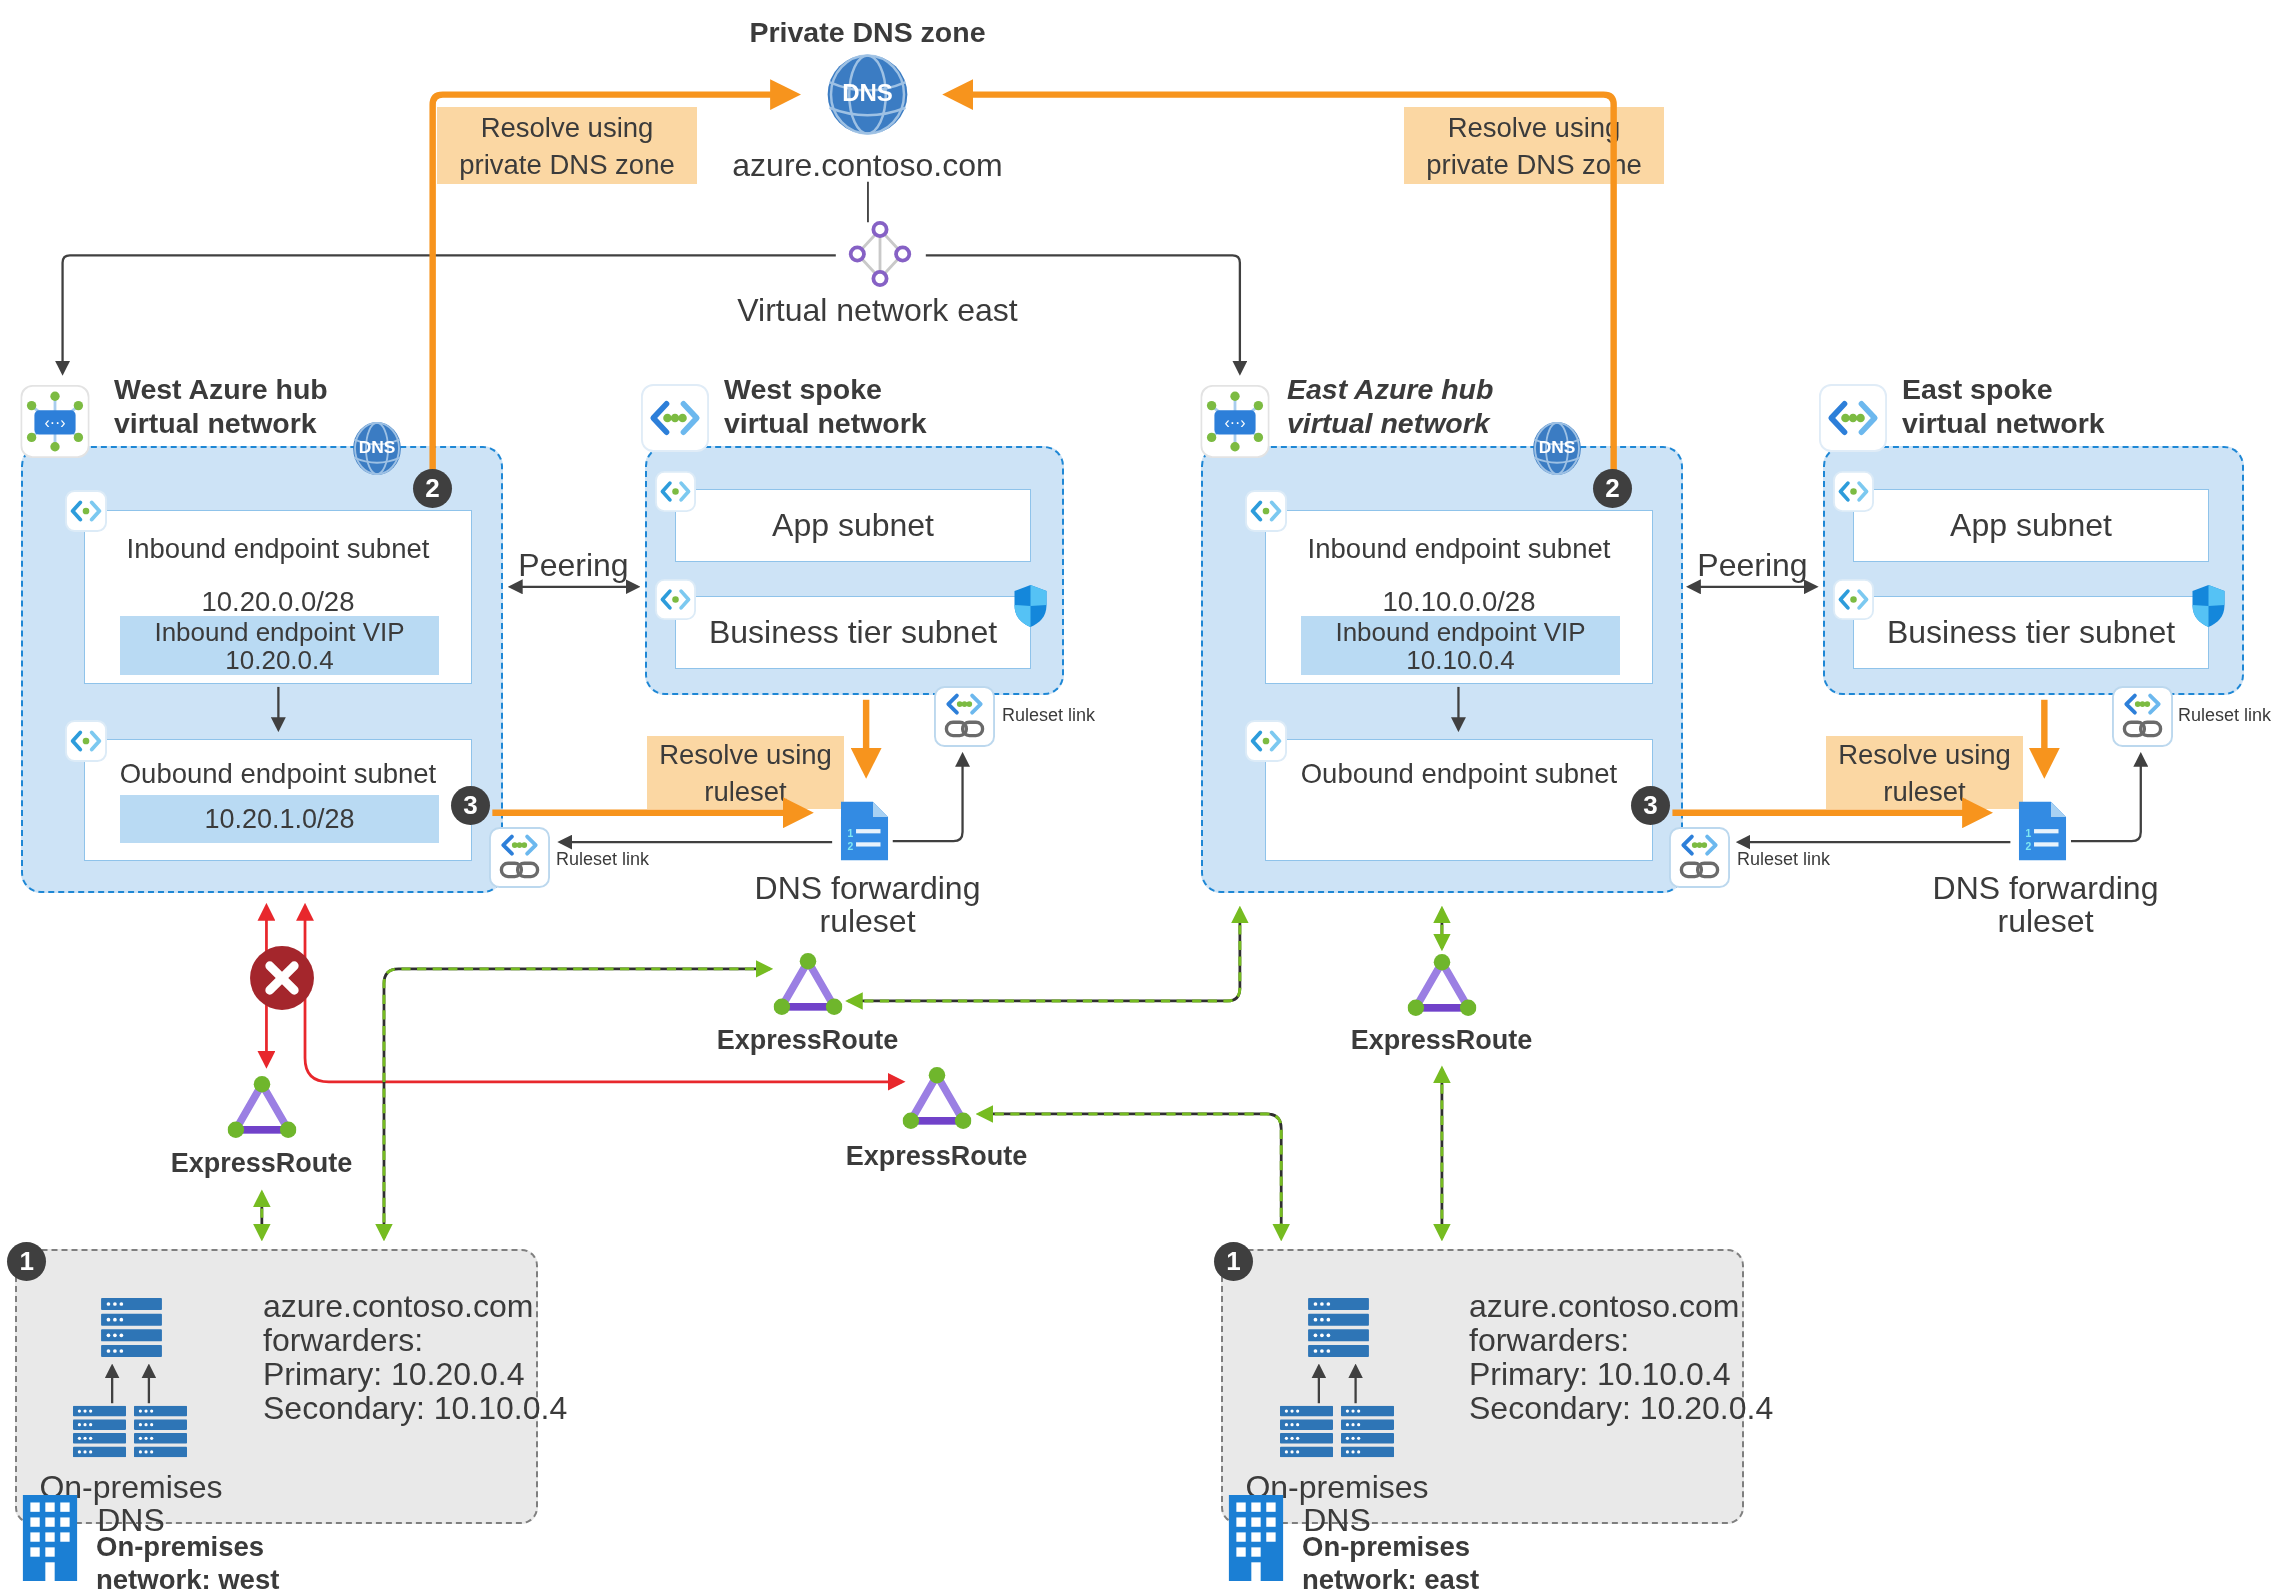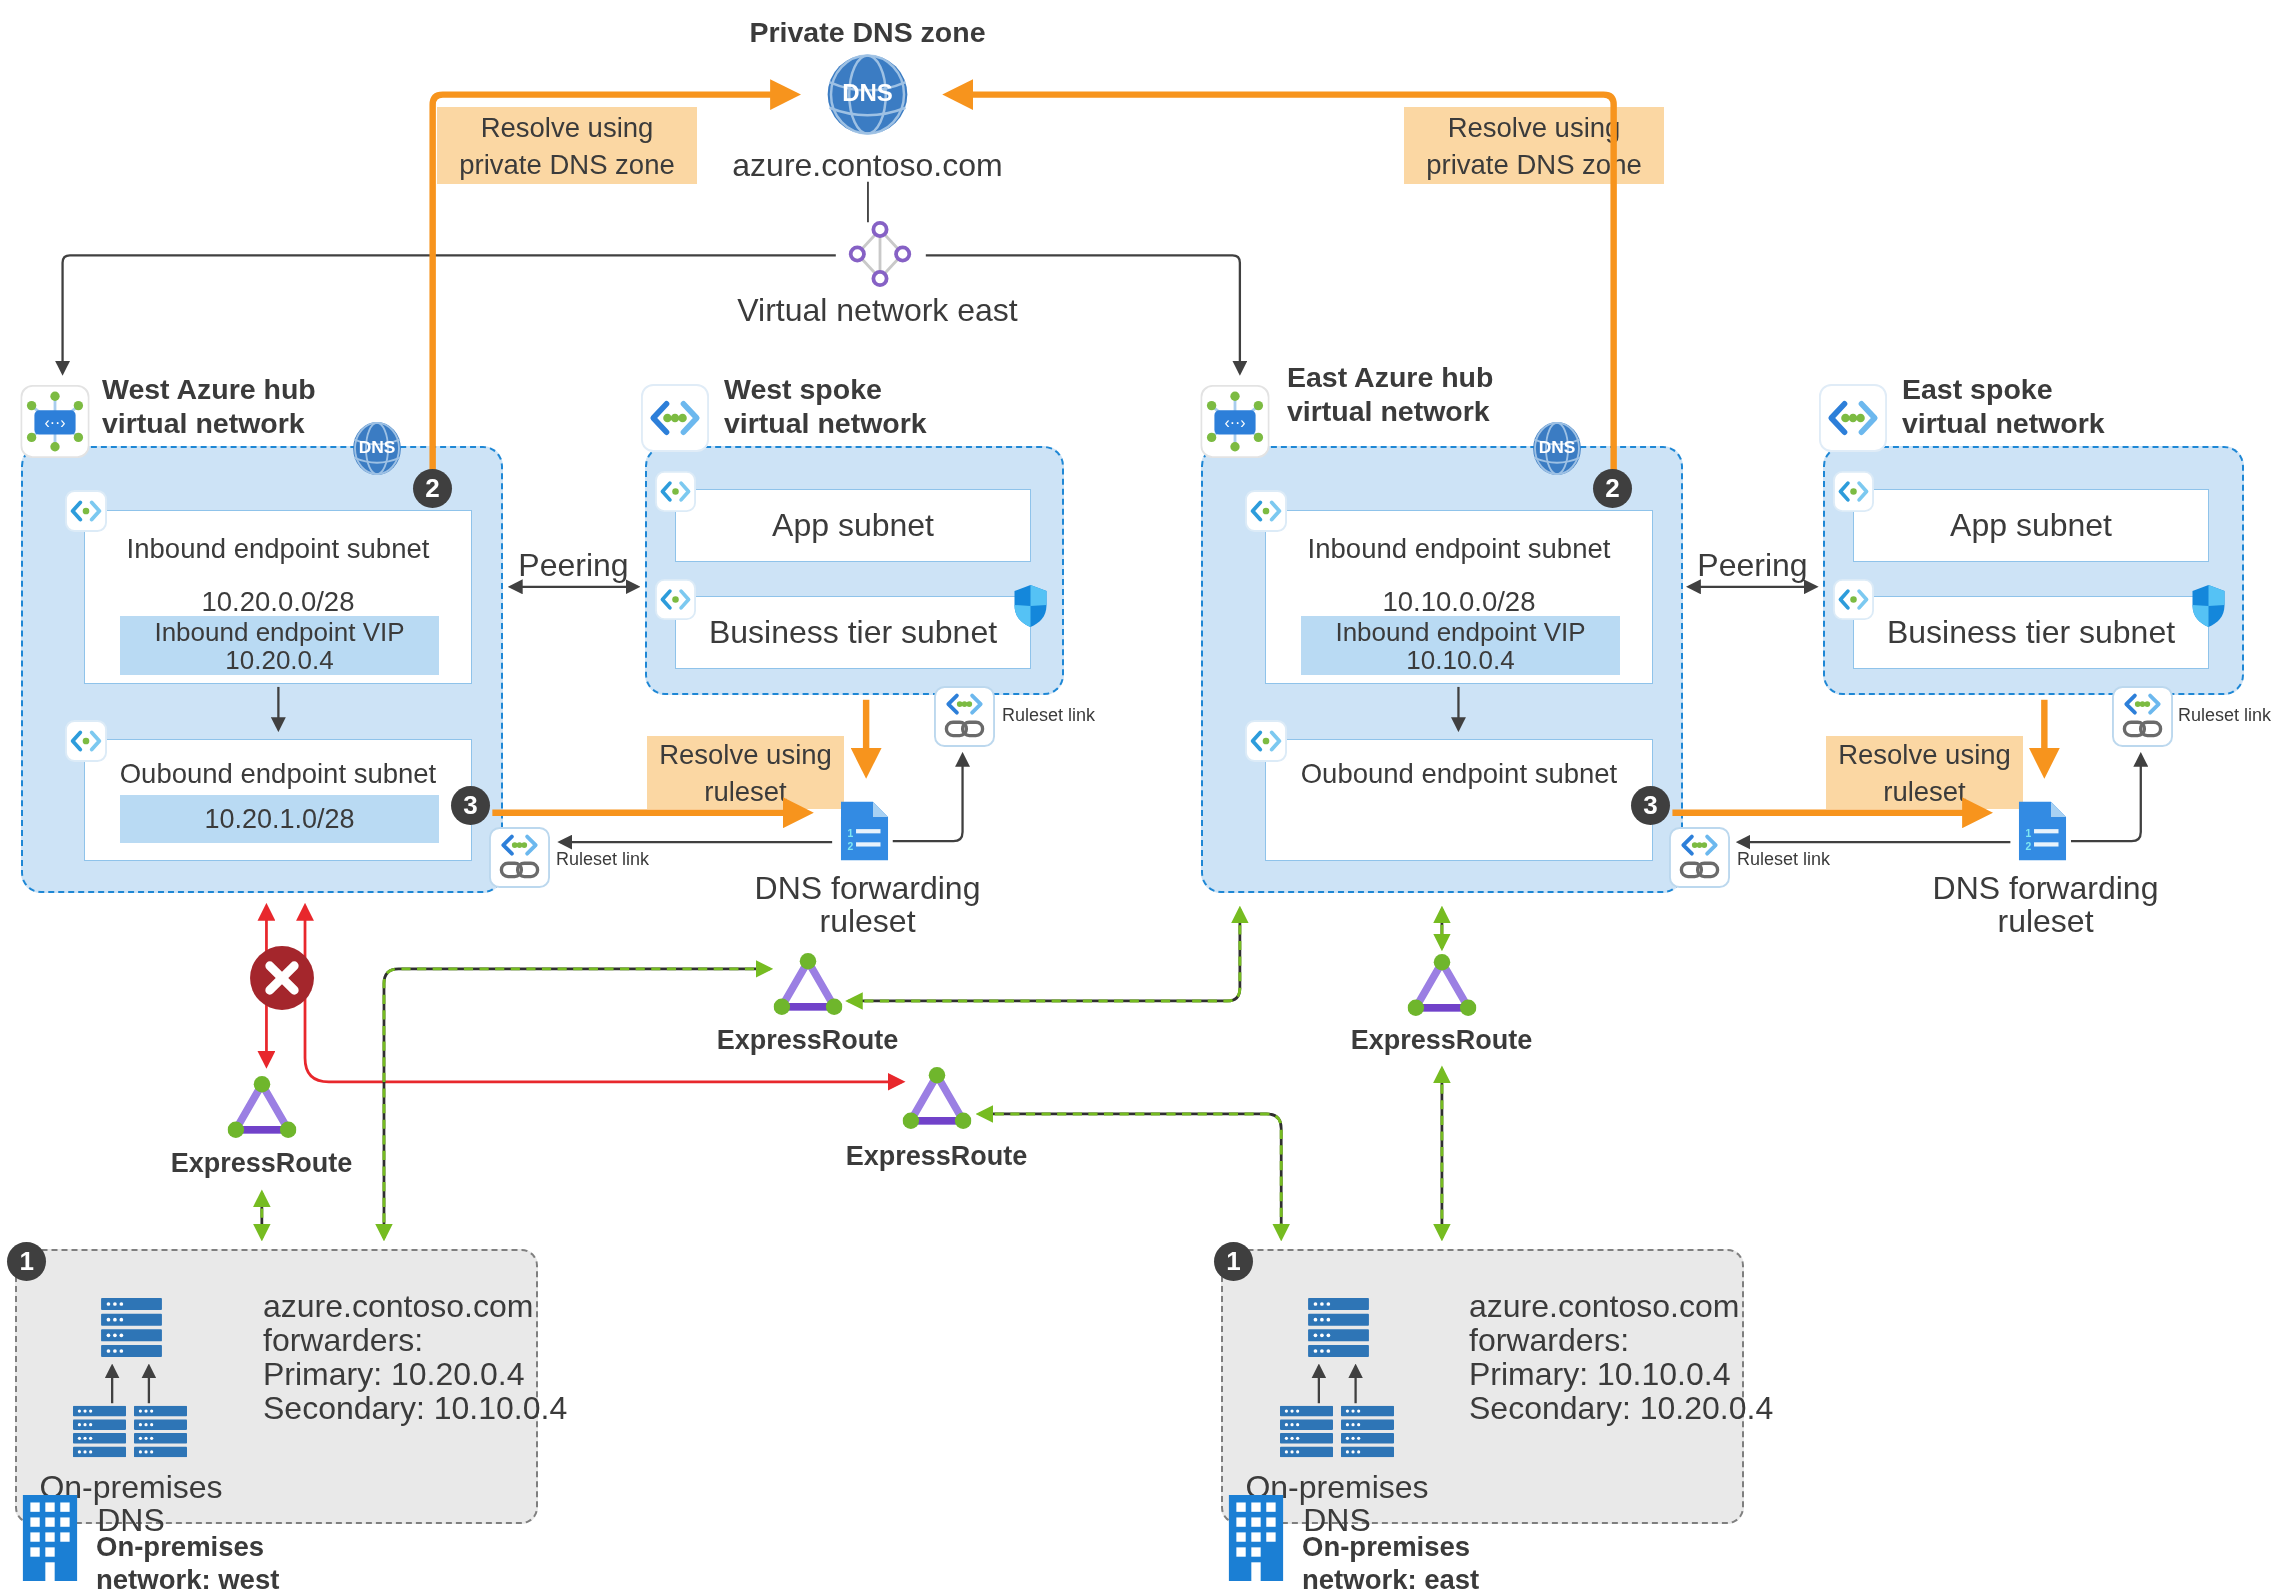--- a/index.html
+++ b/index.html
@@ -318,21 +318,21 @@
         <use href="#sym-vnetlinks"></use>
       </svg>
   </div>
   <div class="abs t30 tc z5" style="left:694px;top:292px;width:367px;">Virtual network east</div>
 
   <div class="abs z5" style="left:20px;top:385px;width:70px;height:73px;">
     <svg width="70" height="73" viewBox="0 0 76 80">
         <use href="#sym-hubvnet"></use>
       </svg>
   </div>
-  <div class="abs title z5" style="left:102px;top:372px;">
+  <div class="abs title z5" style="left:114px;top:372px;">
     <div>West Azure hub</div>
     <div>virtual network</div>
   </div>
   <div class="abs z5" style="left:352px;top:421px;width:50px;height:55px;">
     <svg width="50" height="55" viewBox="0 0 54 60">
         <ellipse cx="27" cy="30" rx="26" ry="29" fill="#3b7cc3"></ellipse>
       <g fill="none" stroke="#a9c9e8" stroke-width="2" opacity="0.9">
         <ellipse cx="27" cy="30" rx="12" ry="28"></ellipse>
           <ellipse cx="27" cy="30" rx="24" ry="28"></ellipse>
         <path d="M2,20 Q27,31 52,20"></path>
@@ -400,21 +400,21 @@
   <div class="abs t30 tc lh36 z5" style="left:730px;top:872px;width:275px;">
     <div>DNS forwarding</div>
     <div>ruleset</div>
   </div>
 
   <div class="abs z5" style="left:1200px;top:385px;width:70px;height:73px;">
       <svg width="70" height="73" viewBox="0 0 76 80">
         <use href="#sym-hubvnet"></use>
       </svg>
     </div>
-  <div class="abs title z5" style="left:1287px;top:360px;">
+  <div class="abs title z5" style="left:1287px;top:372px;font-style:italic;">
     <div>East Azure hub</div>
     <div>virtual network</div>
   </div>
   <div class="abs z5" style="left:1532px;top:421px;width:50px;height:55px;">
     <svg width="50" height="55" viewBox="0 0 54 60">
         <ellipse cx="27" cy="30" rx="26" ry="29" fill="#3b7cc3"></ellipse>
       <g fill="none" stroke="#a9c9e8" stroke-width="2" opacity="0.9">
         <ellipse cx="27" cy="30" rx="12" ry="28"></ellipse>
           <ellipse cx="27" cy="30" rx="24" ry="28"></ellipse>
         <path d="M2,20 Q27,31 52,20"></path>

